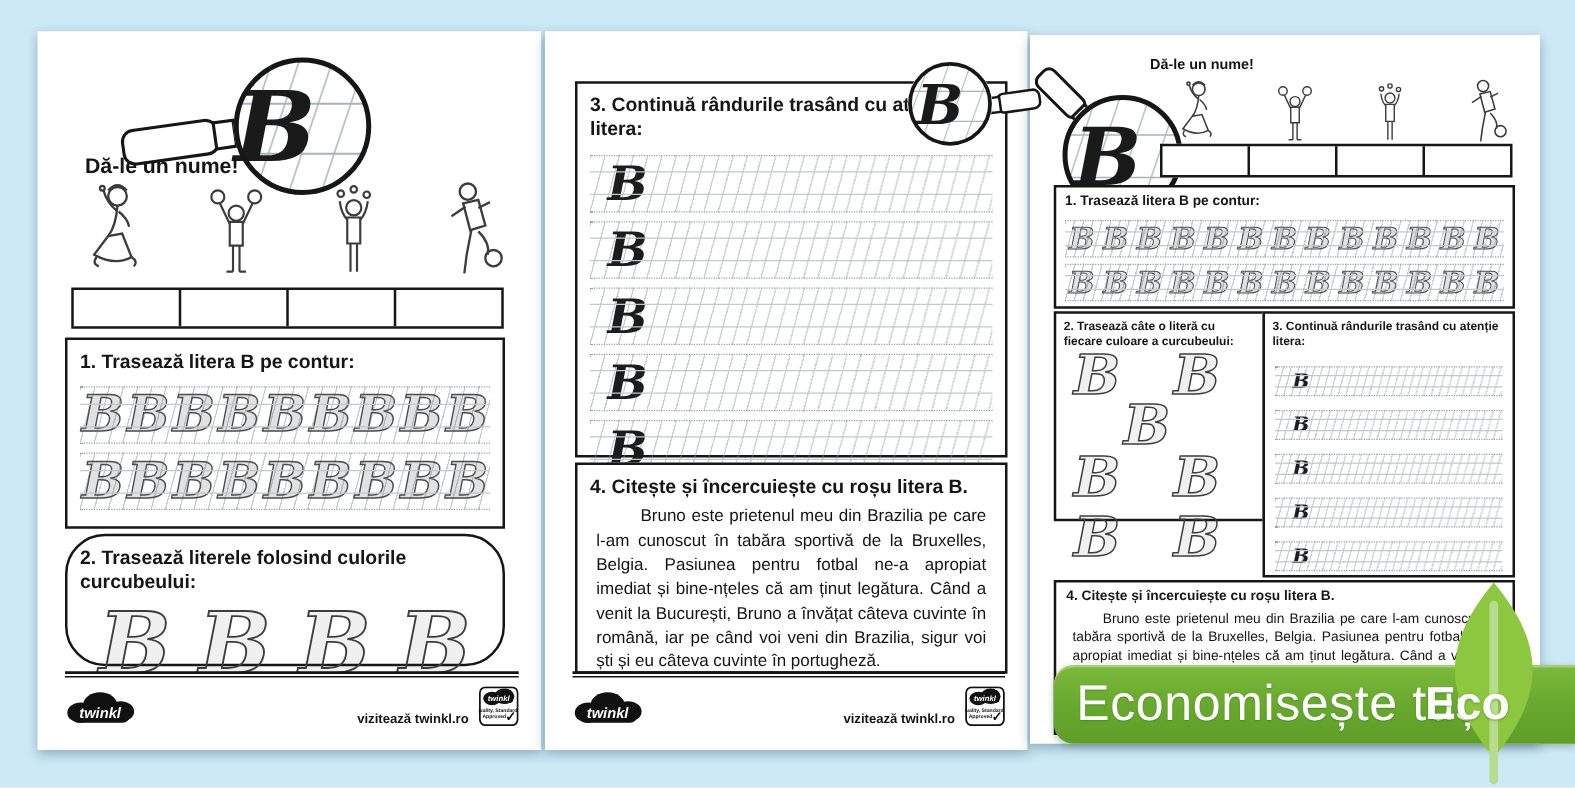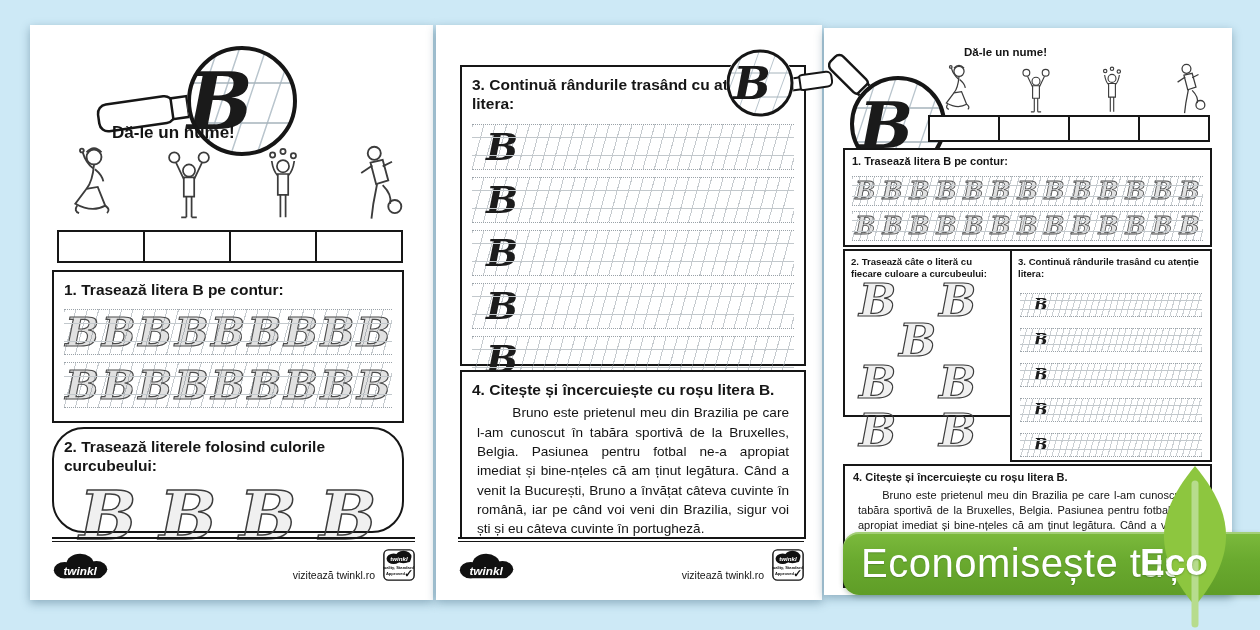--- a/index.html
+++ b/index.html
@@ -43,21 +43,21 @@
   
   .stagger .rainbow-sm:nth-of-type(1){left:14px;top:28px;}
   .stagger .rainbow-sm:nth-of-type(2){left:94px;top:28px;}
   .stagger .rainbow-sm:nth-of-type(3){left:54px;top:68px;}
   .stagger .rainbow-sm:nth-of-type(4){left:14px;top:110px;}
   .stagger .rainbow-sm:nth-of-type(5){left:94px;top:110px;}
   .stagger .rainbow-sm:nth-of-type(6){left:14px;top:158px;}
   .stagger .rainbow-sm:nth-of-type(7){left:94px;top:158px;}
 
   
-  .prompt{position:absolute;font-weight:bold;color:#141414;margin-left:44px;}
+  .prompt{position:absolute;font-weight:bold;color:#141414;}
   .p1-prompt{left:38px;top:98px;font-size:17px;}
   .p3-prompt{left:96px;top:18px;font-size:11.5px;}
   .kids{position:absolute;display:flex;justify-content:space-between;align-items:flex-end;}
   .p1-kids{left:36px;top:116px;width:340px;height:88px;}
   .p3-kids{left:116px;top:34px;width:268px;height:58px;}
   .kid{stroke:#3c3c3c;stroke-width:2;fill:none;}
   .name-boxes{position:absolute;display:flex;border:2px solid #161616;box-sizing:border-box;background:#fff;}
   .p1-nameboxes{left:27px;top:205px;width:346px;height:33px;}
   .p3-nameboxes{left:104px;top:87px;width:282px;height:27px;}
   .name-cell{flex:1;border-left:2px solid #161616;}
@@ -74,21 +74,21 @@
   .p3-sect3{left:186px;top:221px;width:202px;height:213px;}
   .p3-sect4{left:19px;top:436px;width:369px;height:124px;padding:2px 8px;overflow:hidden;}
 
   .story{font-size:13.6px;line-height:1.42;text-align:justify;color:#141414;text-indent:2.6em;margin:2px 5px 0;}
   .story-sm{font-size:11px;line-height:1.38;text-indent:2.2em;}
 
   
   .page-footer{position:absolute;left:22px;right:18px;top:512px;}
   .footer-rule{height:5px;background:linear-gradient(#141414 0 2px,transparent 2px 4px,#141414 4px 5px);margin-bottom:7px;}
   .footer-row{display:flex;align-items:flex-end;}
-  .visit{margin-left:auto;font-size:10.5px;font-weight:normal;color:#141414;margin-right:8px;}
+  .visit{margin-left:auto;font-size:10.5px;font-weight:bold;color:#141414;margin-right:8px;}
 
   
   .eco-banner{position:absolute;left:843px;top:532px;right:0;height:63px;z-index:5;
     background:linear-gradient(180deg,#7cba3d 0%,#6aaa2f 45%,#5f9d27 100%);
     border-radius:16px 0 0 16px;box-shadow:inset 0 2px 0 rgba(255,255,255,.3),0 2px 5px rgba(40,80,40,.3);
     display:flex;align-items:center;}
   .eco-banner-label{color:#fff;font-size:40px;padding-left:18px;letter-spacing:.5px;
     text-shadow:0 1px 1px rgba(60,110,30,.5);}
   .eco-leaf{position:absolute;left:1140px;top:462px;width:110px;height:168px;z-index:6;}
   .eco-label{position:absolute;left:0;width:110px;text-align:left;top:80px;color:#fff;

